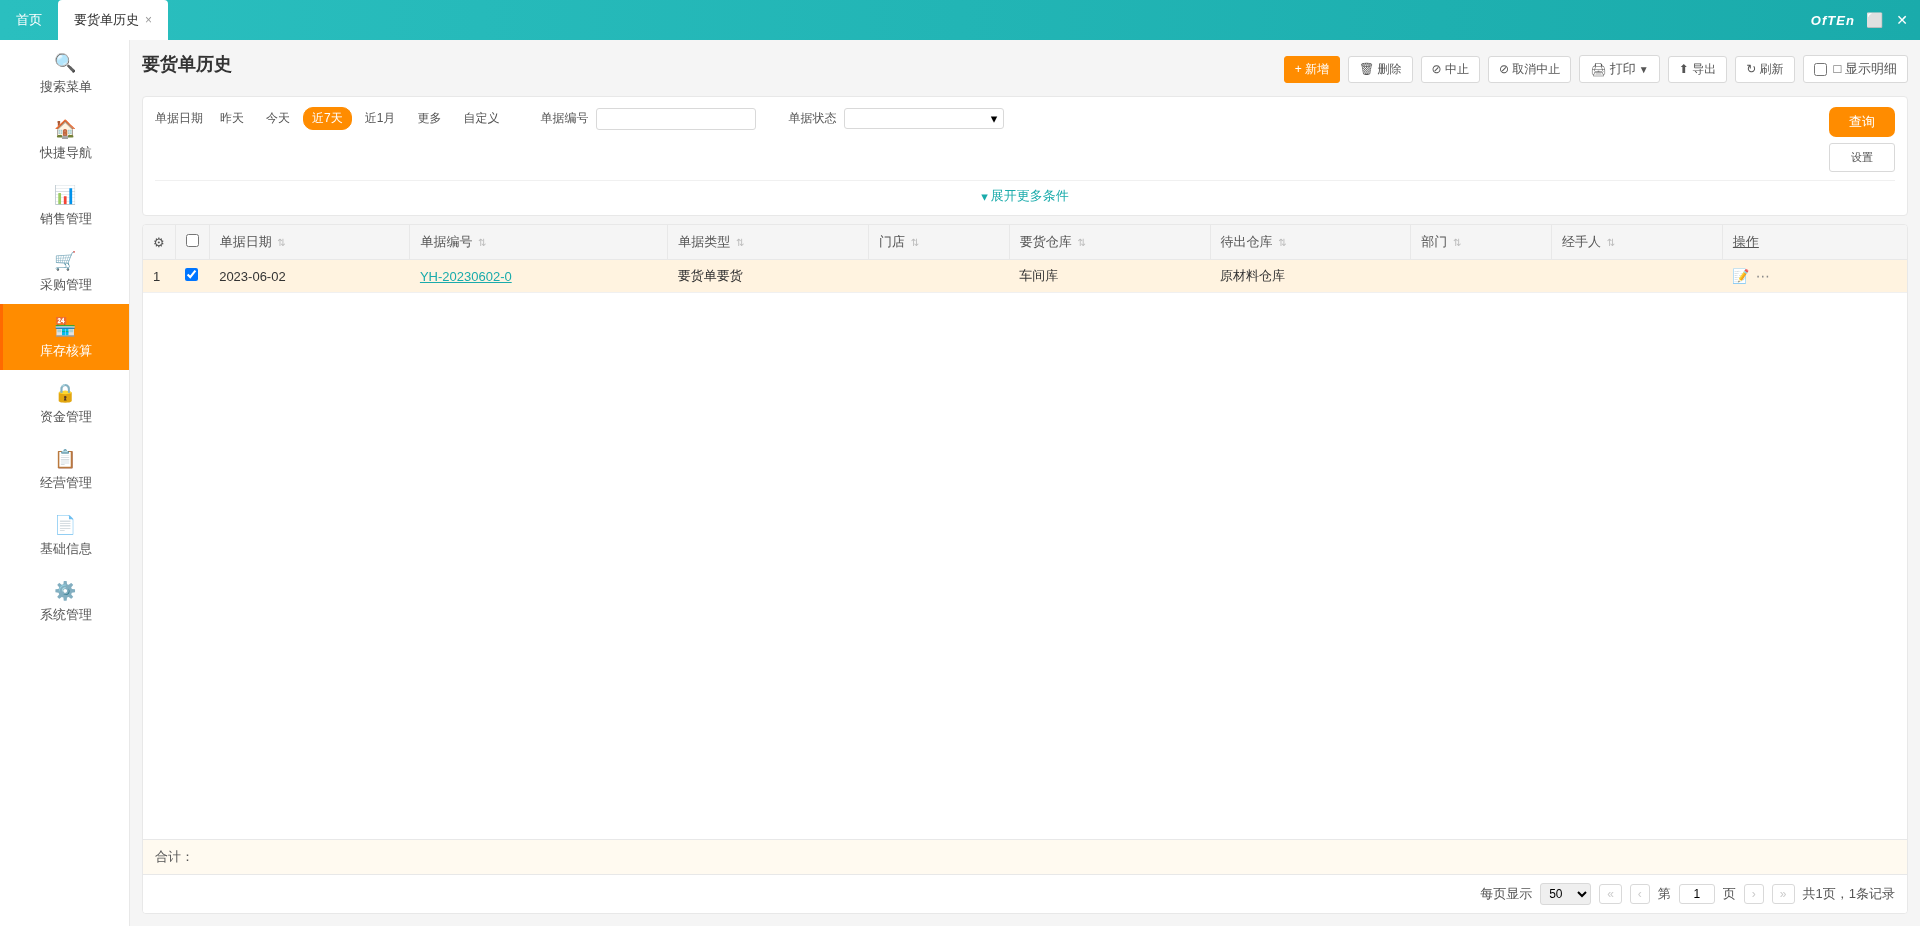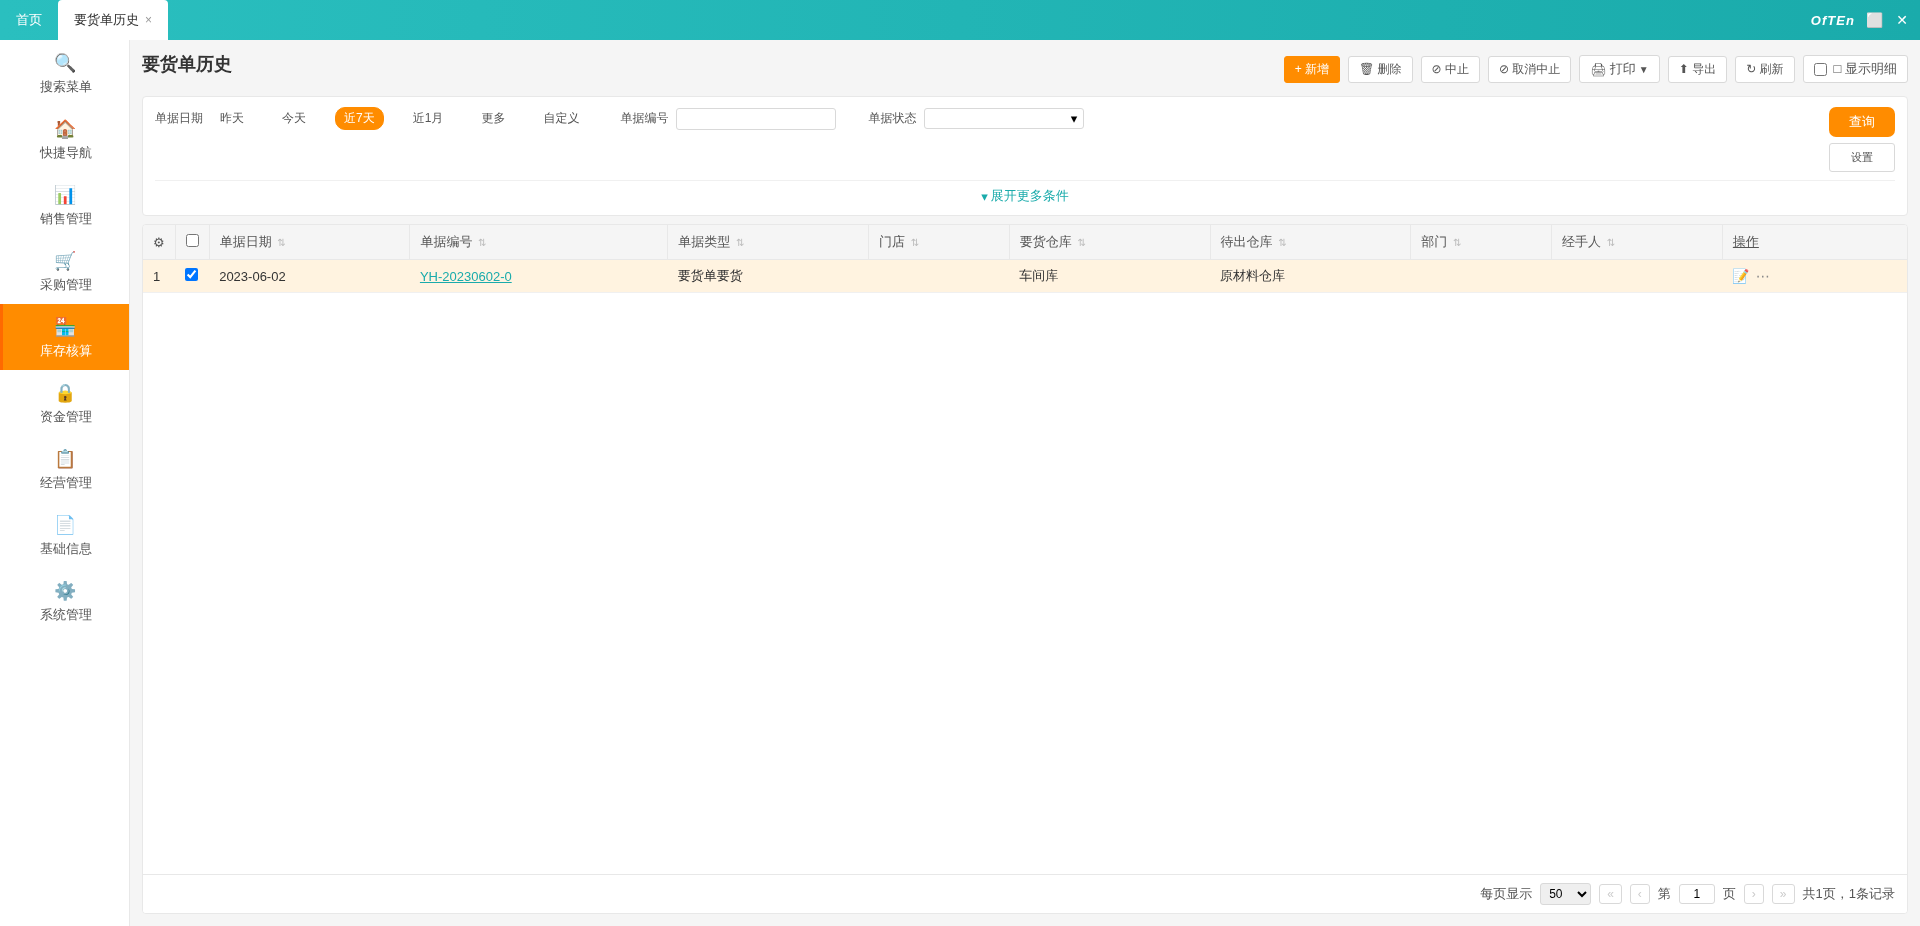--- a/index.html
+++ b/index.html
@@ -144,21 +144,21 @@
       padding: 10px 12px;
       margin-bottom: 8px;
     }
     .filter-label {
       color: #555;
       font-size: 12px;
       white-space: nowrap;
     }
     .date-range-btns {
       display: flex;
-      gap: 20px;
+      gap: 4px;
       align-items: flex-start;
     }
     .date-btn {
       padding: 2px 8px;
       border-radius: 10px;
       cursor: pointer;
       font-size: 12px;
       color: #555;
       border: 1px solid transparent;
     }
@@ -521,20 +521,23 @@
               <div class="ops-cell">
                 <span class="op-icon" title="编辑">📝</span>
                 <span class="op-icon" title="更多">⋯</span>
               </div>
             </td>
           </tr>
         </tbody>
       </table>
       <div style="flex:1;"></div>
 
+      <div class="footer-summary">
+        <span>合计：</span>
+      </div>
 
       <div class="pagination-bar">
         <span>每页显示</span>
         <select class="page-size-select">
           <option value="50" selected="">50</option>
           <option value="10">10</option>
           <option value="20">20</option>
           <option value="100">100</option>
         </select>
         <button class="page-btn" disabled="">«</button>

